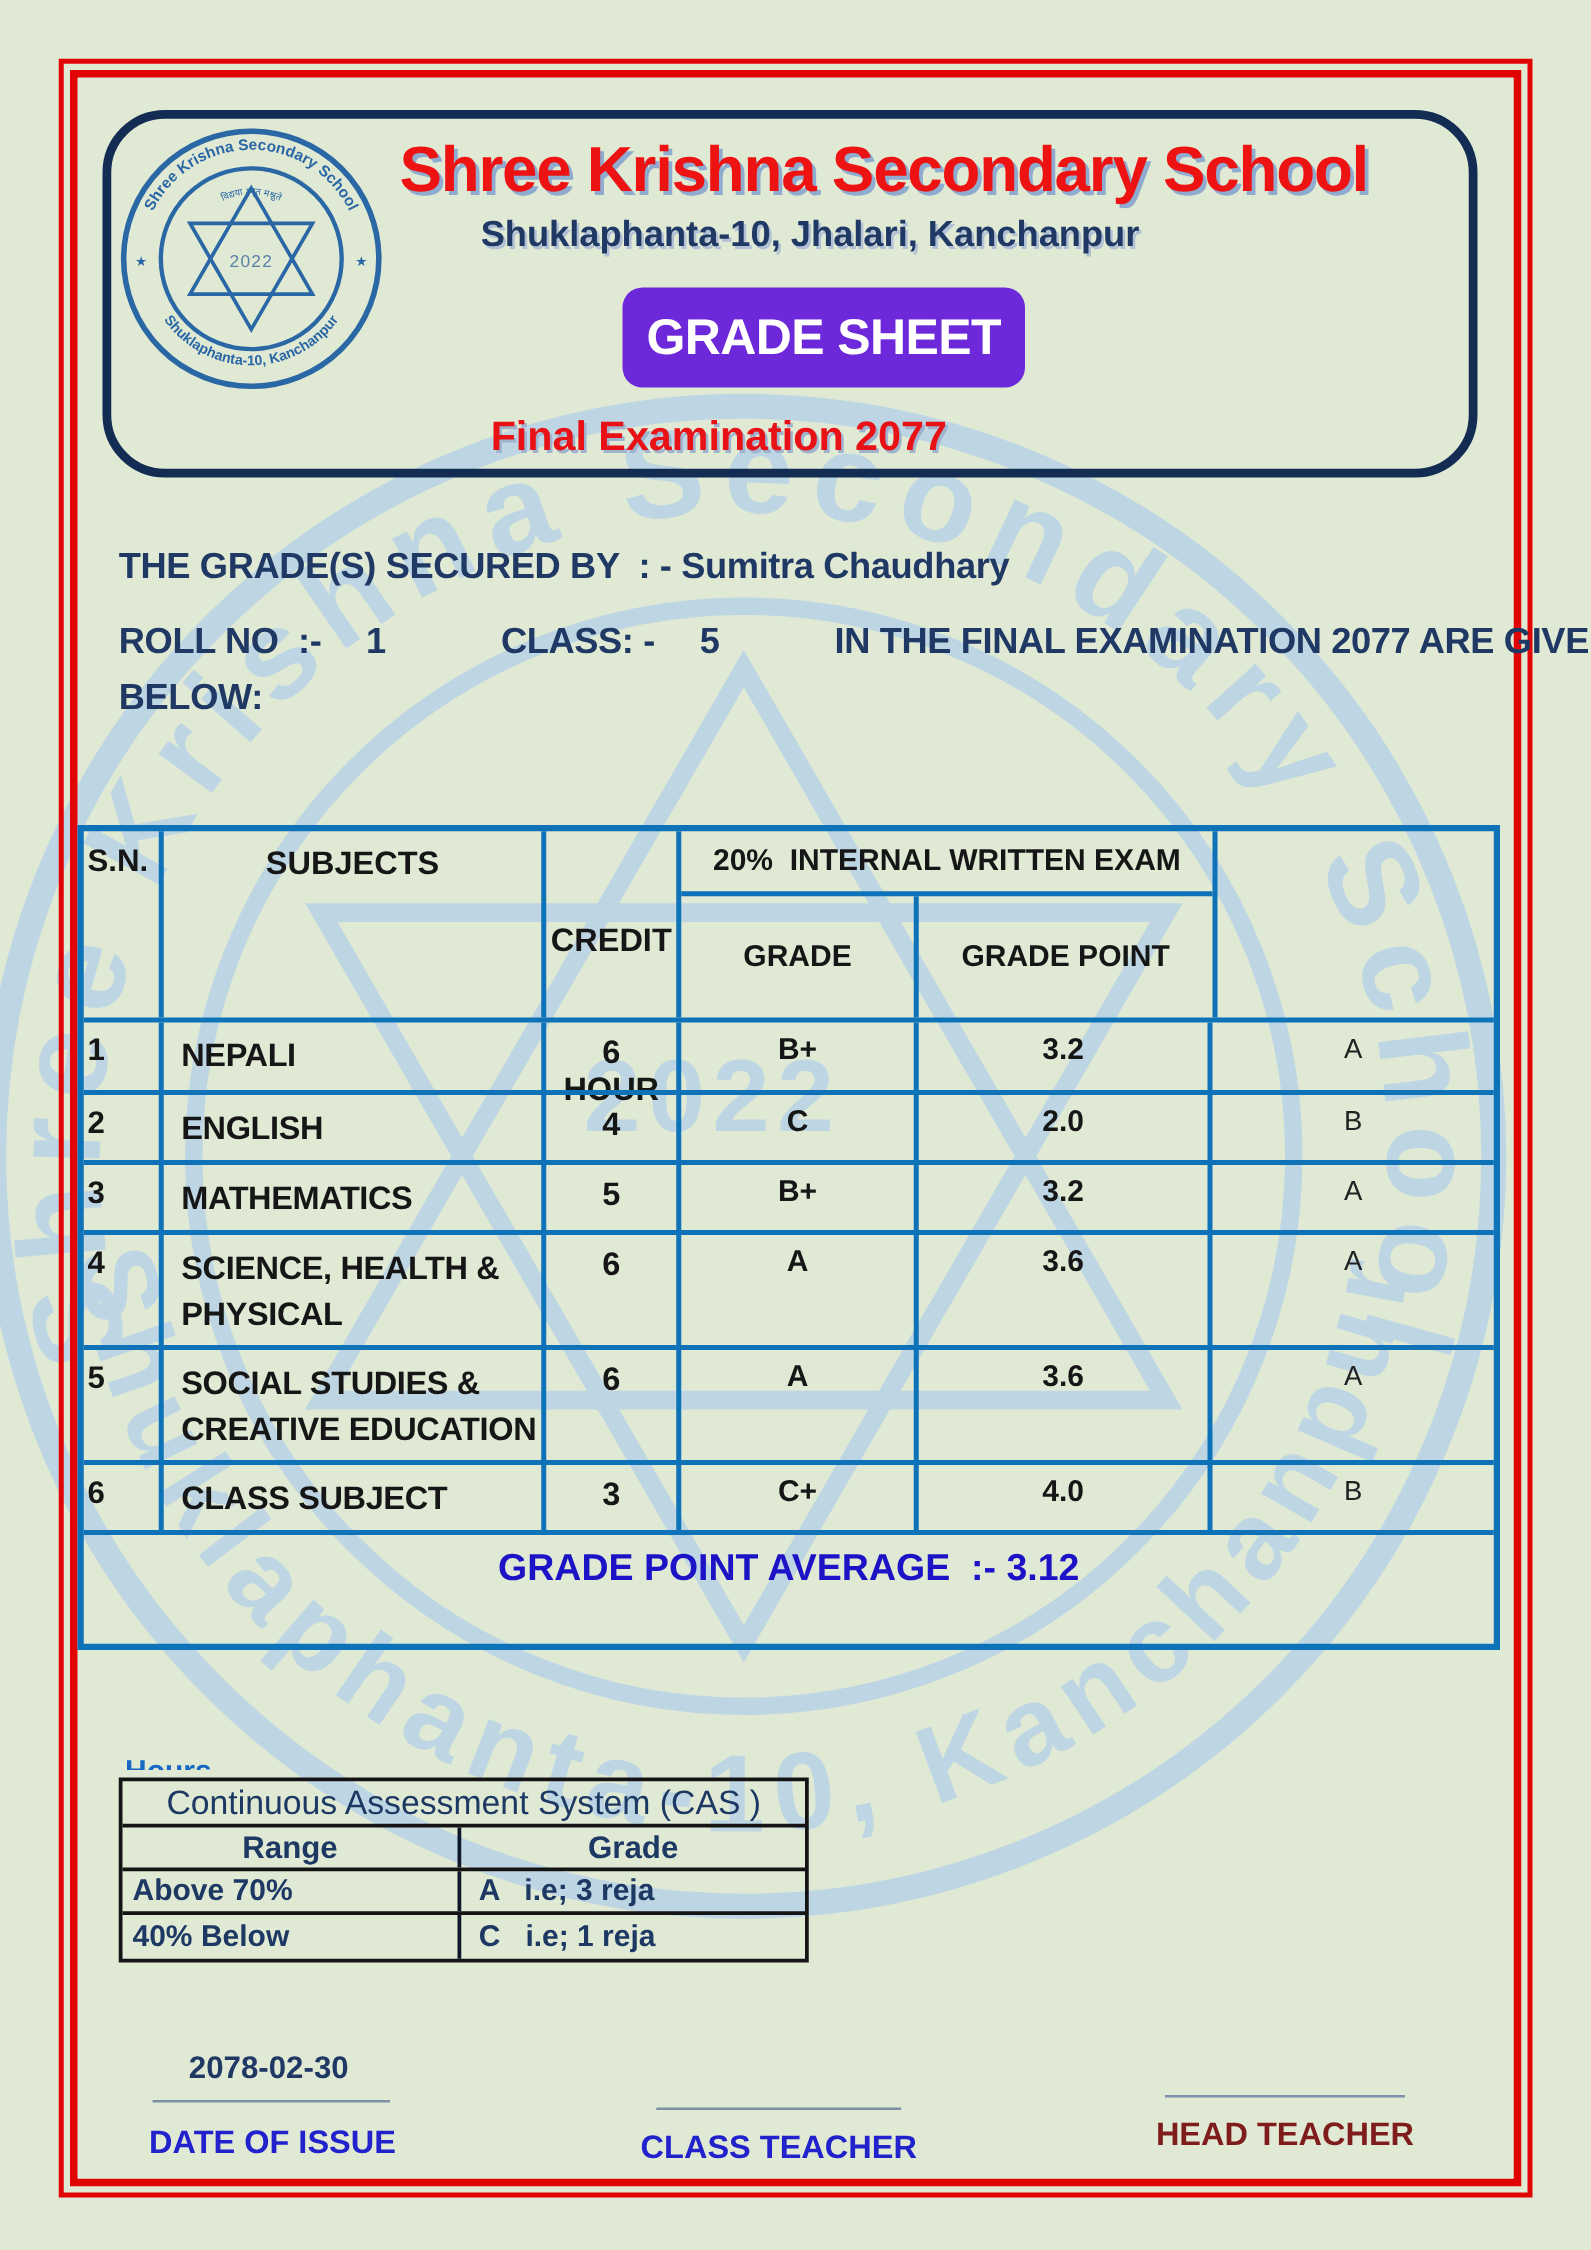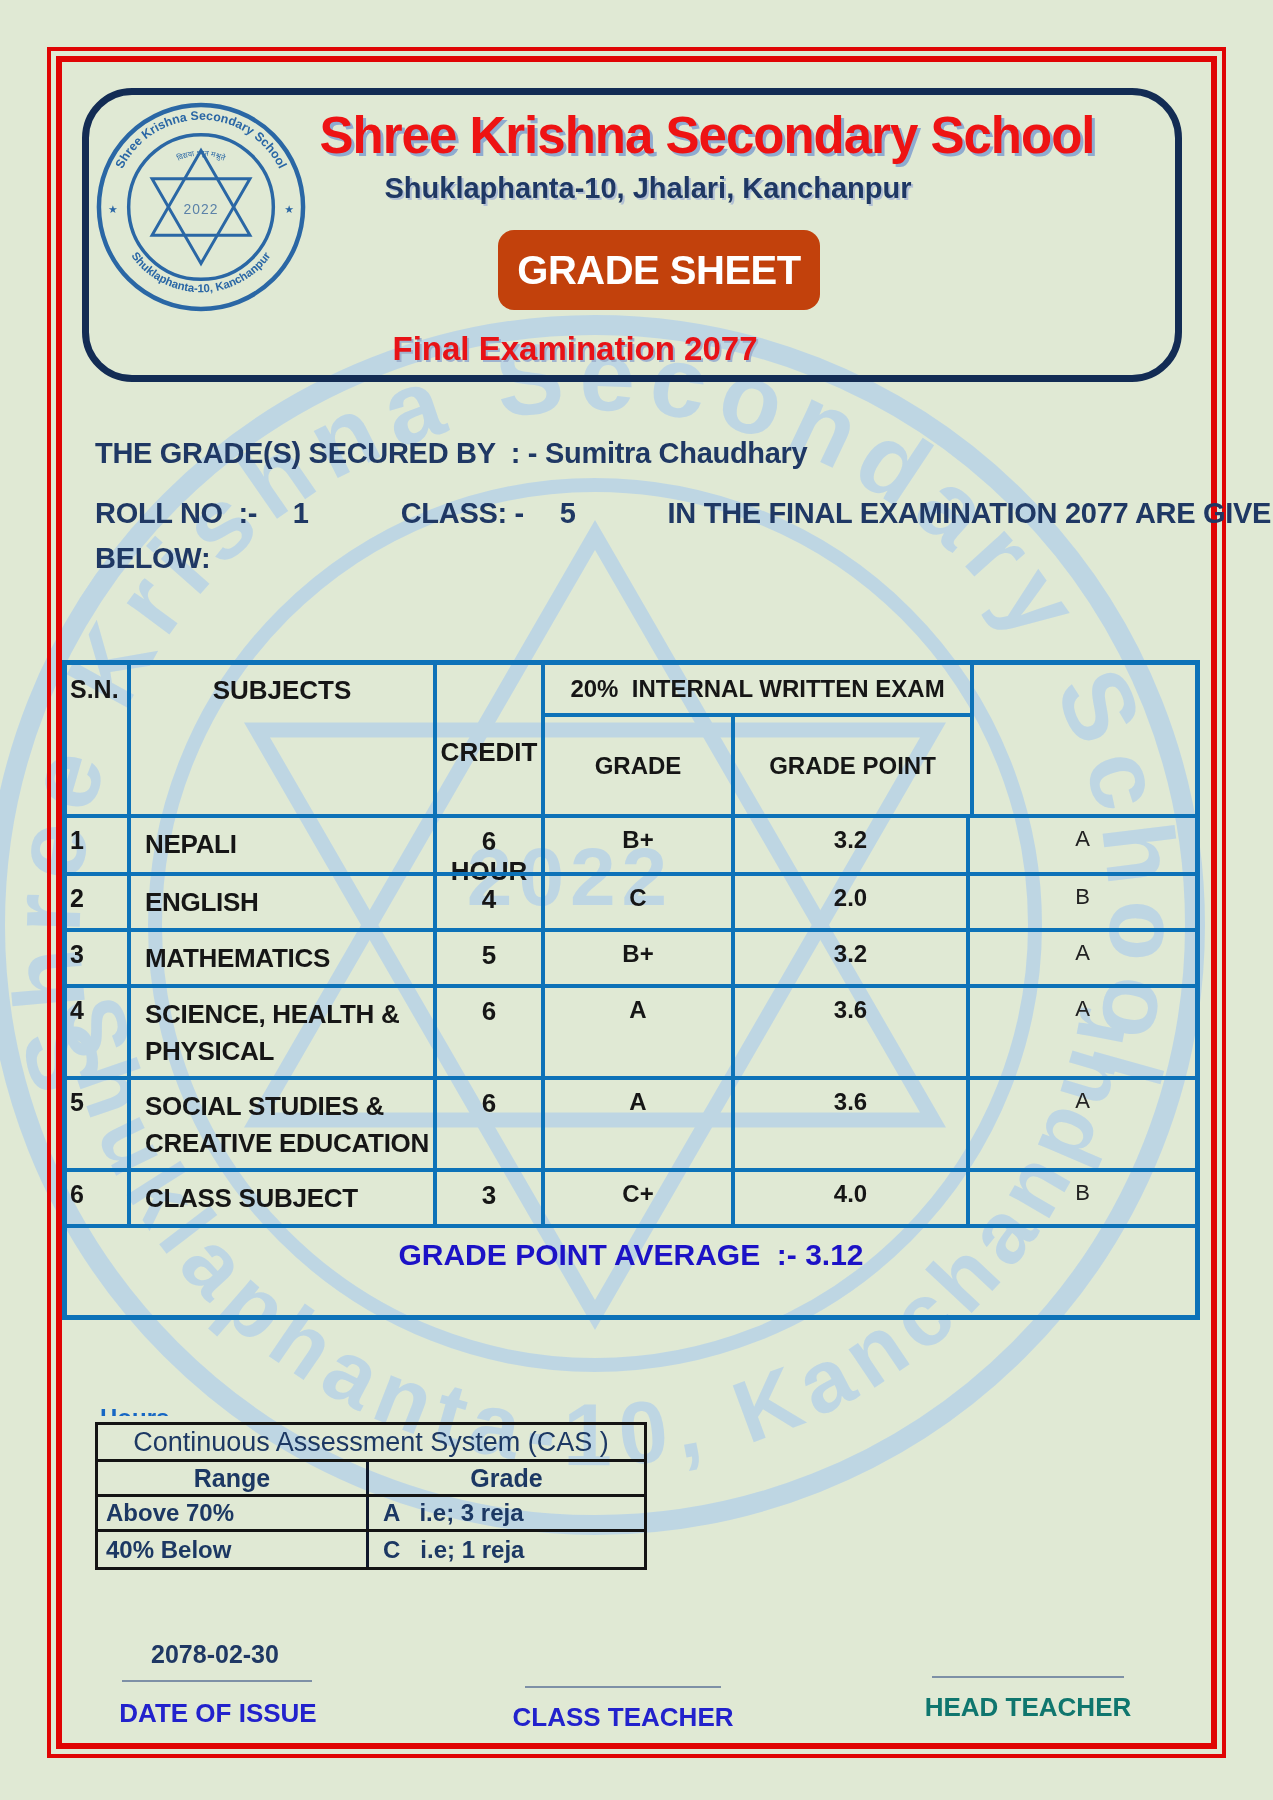--- a/index.html
+++ b/index.html
@@ -16,21 +16,21 @@
   .layer{position:absolute;left:0;top:0;width:1273px;height:1800px;}
   
   .hbox{position:absolute;left:82px;top:88px;width:1100px;height:294px;border:7px solid #132c54;border-radius:50px;box-sizing:border-box;}
   .logo{position:absolute;left:92px;top:98px;width:218px;height:218px;}
   .logo text{font-family:"Liberation Sans",sans-serif;}
   .school-name{position:absolute;left:296px;top:106px;width:822px;text-align:center;
                font-size:51px;font-weight:bold;letter-spacing:-1px;color:#ee1313;
                text-shadow:3px 3px 0 #8fabd0;white-space:pre;}
   .address{position:absolute;left:298px;top:172px;width:700px;text-align:center;
            font-size:29px;font-weight:bold;color:#1f3864;text-shadow:2px 2px 0 #b2c0d5;white-space:pre;}
-  .badge{position:absolute;left:498px;top:230px;width:322px;height:80px;background:#c2410c;border-radius:16px;
+  .badge{position:absolute;left:498px;top:230px;width:322px;height:80px;background:#6d28d9;border-radius:16px;
          display:flex;align-items:center;justify-content:center;color:#ffffff;
          font-size:40px;font-weight:bold;letter-spacing:-.5px;white-space:pre;}
   .final-exam{position:absolute;left:375px;top:330px;width:400px;text-align:center;
               font-size:33px;font-weight:bold;color:#e81216;text-shadow:2px 2px 0 #9fb3cf;white-space:pre;}
   
   .info{position:absolute;font-size:29px;font-weight:bold;color:#1f3864;white-space:pre;letter-spacing:-.3px;}
   .i1{left:95px;top:437px;}
   .i2{left:95px;top:497px;}
   .i3{left:95px;top:542px;}
   .i2 .gap-s{margin-left:28px;} .i2 .gap-l{margin-left:92px;}
@@ -81,21 +81,21 @@
   .cas-row .cas-r{padding-left:14px;font-size:24px;font-weight:bold;white-space:pre;}
   
   .f-text{position:absolute;font-weight:bold;white-space:pre;}
   .f-date-val{left:130px;top:1640px;width:170px;text-align:center;font-size:25px;color:#1f3864;}
   .f-line{position:absolute;height:2px;background:#7e90a6;}
   .f-line-date{left:122px;top:1680px;width:190px;}
   .f-line-class{left:525px;top:1686px;width:196px;}
   .f-line-head{left:932px;top:1676px;width:192px;}
   .f-date-lab{left:118px;top:1698px;width:200px;text-align:center;font-size:26px;color:#2222cc;}
   .f-class-lab{left:505px;top:1702px;width:236px;text-align:center;font-size:26px;color:#2222cc;}
-  .f-head-lab{left:908px;top:1692px;width:240px;text-align:center;font-size:26px;color:#0f766e;}
+  .f-head-lab{left:908px;top:1692px;width:240px;text-align:center;font-size:26px;color:#7f1d1d;}
 </style>
 </head>
 <body>
 
 <div class="page">
 
   <svg class="wm" viewBox="0 0 1273 1800" aria-hidden="true">
     <defs>
       <path id="wmTop" d="M 230.8,1289.2 A 515,515 0 1 1 959.2,1289.2"></path>
       <path id="wmBot" d="M 55,925 A 540,540 0 1 0 1135,925"></path>

